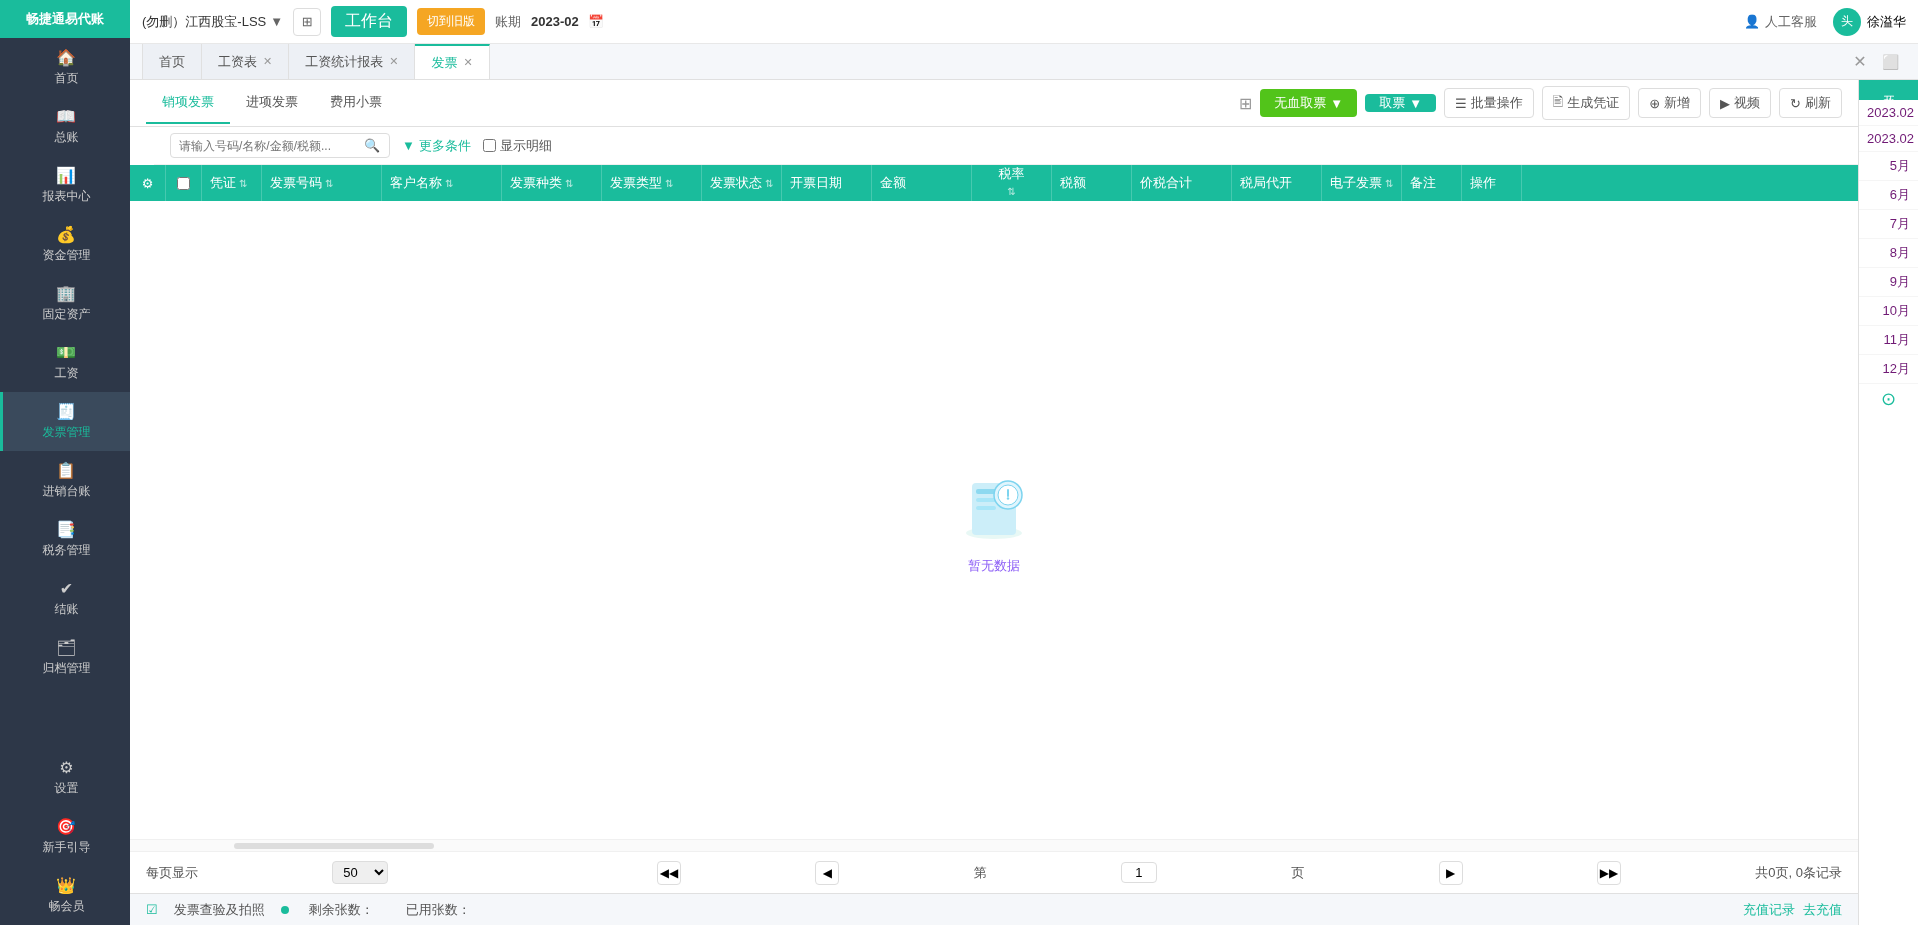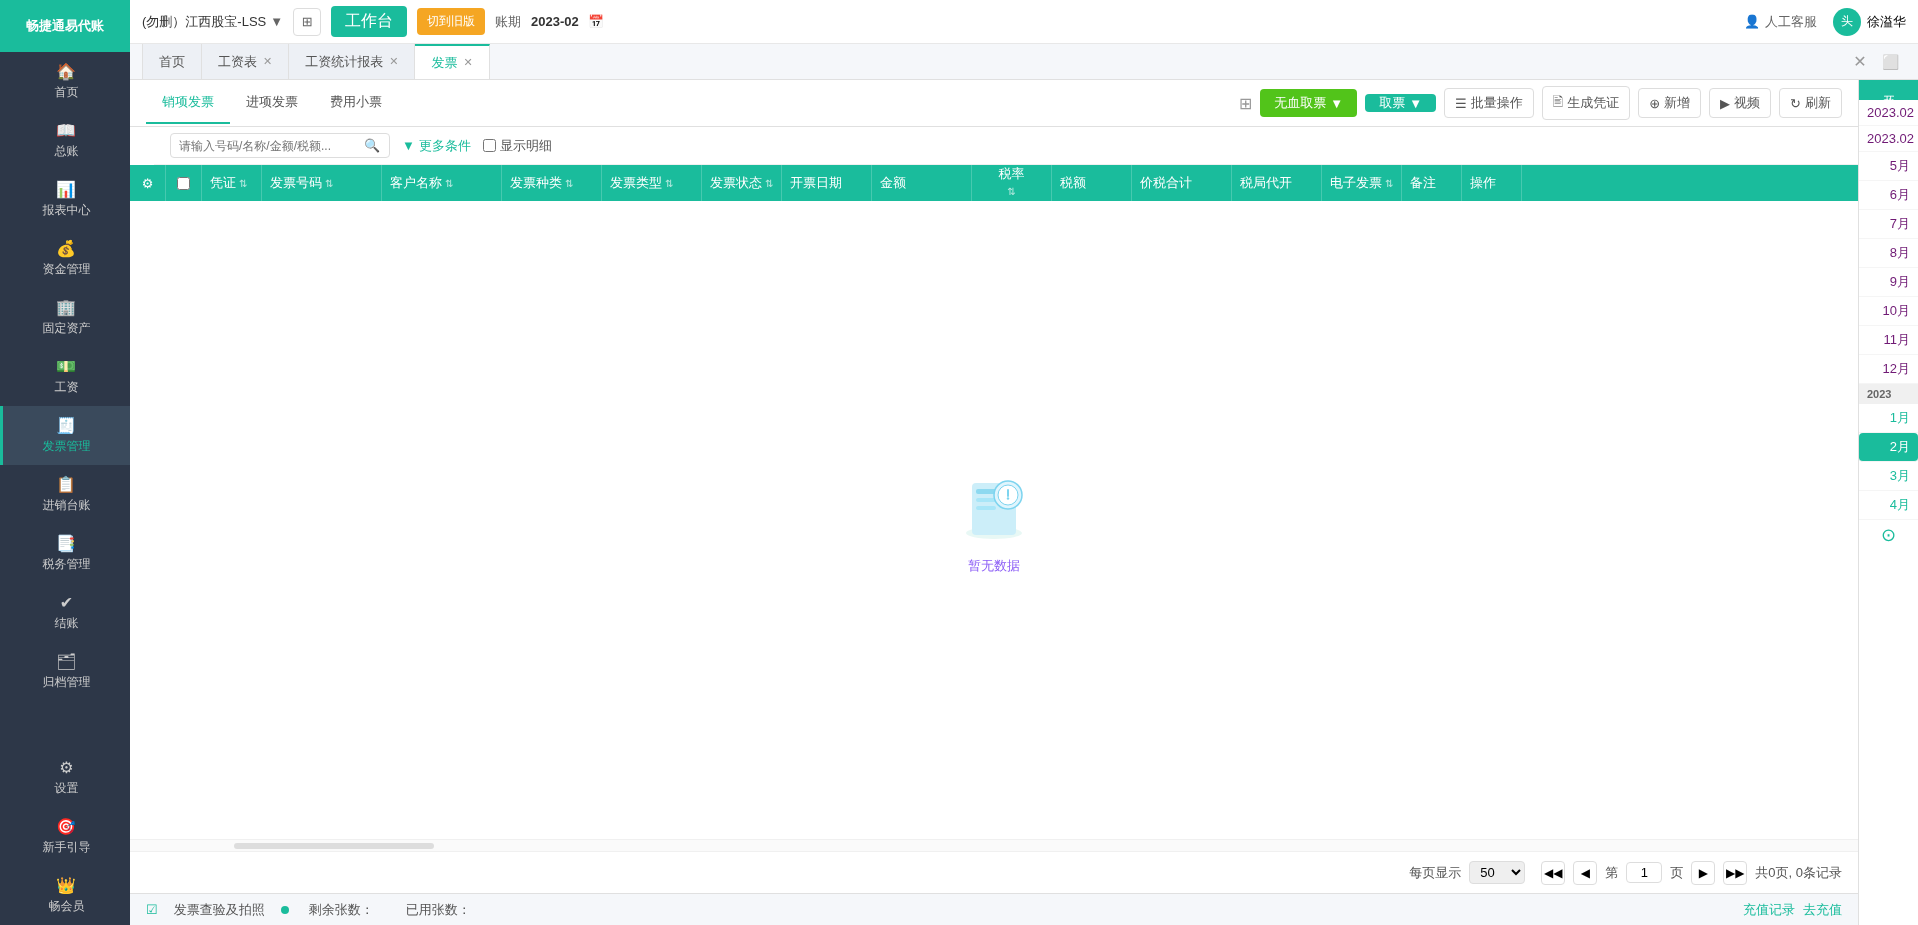--- a/index.html
+++ b/index.html
@@ -15,21 +15,21 @@
       height: 100%;
       flex-shrink: 0;
     }
     .sidebar-logo {
       background: #1abc9c;
       padding: 10px 8px;
       color: white;
       font-size: 13px;
       font-weight: bold;
       text-align: center;
-      height: 52px;
+      height: 38px;
       display: flex;
       align-items: center;
       justify-content: center;
     }
     .sidebar-item {
       display: flex;
       flex-direction: column;
       align-items: center;
       justify-content: center;
       padding: 10px 4px;
@@ -306,21 +306,21 @@
     .empty-icon {
       width: 80px;
       height: 80px;
     }
 
     
     .pagination-bar {
       height: 42px;
       display: flex;
       align-items: center;
-      justify-content: flex-end;
+      justify-content: space-between;
       padding: 0 16px;
       gap: 8px;
       border-top: 1px solid #f0f0f0;
       font-size: 13px;
       color: #555;
     }
     .page-size-select {
       border: 1px solid #ddd;
       border-radius: 4px;
       padding: 2px 6px;
@@ -753,26 +753,19 @@
         <div class="date-month-item">5月</div>
         <div class="date-month-item">6月</div>
         <div class="date-month-item">7月</div>
         <div class="date-month-item">8月</div>
         <div class="date-month-item">9月</div>
         <div class="date-month-item">10月</div>
         <div class="date-month-item">11月</div>
         <div class="date-month-item">12月</div>
       </div>
 
-      <div class="date-year-group">
-        <div class="date-year-label">2023</div>
-        <div class="date-month-item current-year">1月</div>
-        <div class="date-month-item active" style="background:#1abc9c; color:white; border-radius:4px;">2月</div>
-        <div class="date-month-item current-year">3月</div>
-        <div class="date-month-item current-year">4月</div>
-      </div>
 
       <div style="display:flex; justify-content:center; padding:4px;">
         <span style="color:#1abc9c; font-size:18px; cursor:pointer;">⊙</span>
       </div>
     </div>
   </div>
 </div>
 
 </body></html>

